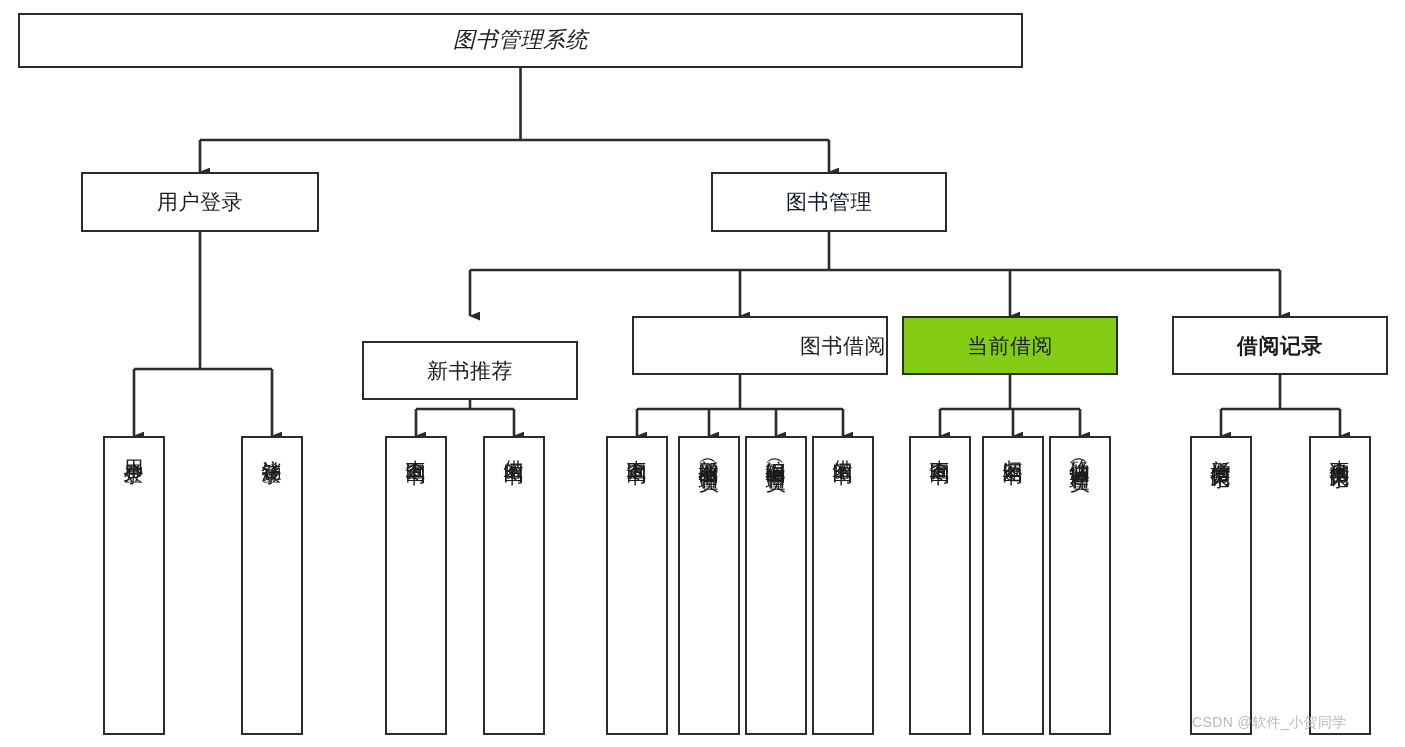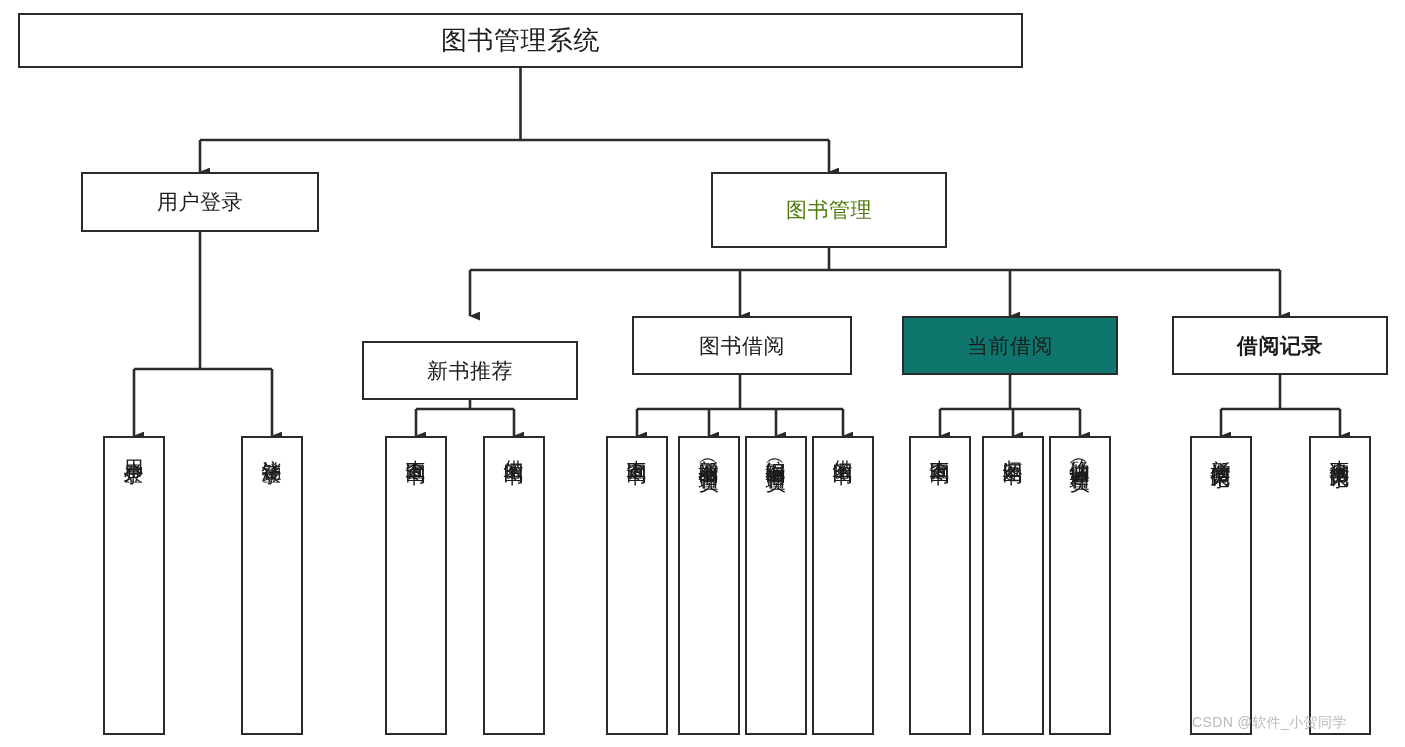--- a/index.html
+++ b/index.html
@@ -42,21 +42,22 @@
     text-align: center;
     line-height: 1.12;
     letter-spacing: 0.5px;
     white-space: nowrap;
   }
   
   .node.horiz .node-label {
     font-size: 21px;
   }
   .node.root .node-label {
-    font-size: 26px;
+    font-size: 22px;
+    font-style: italic;
   }
   
   .node.vert {
     align-items: flex-start;
     justify-content: center;
     padding-top: 6px;
   }
   .node.vert .node-label {
     writing-mode: vertical-rl;
     text-orientation: upright;
@@ -126,31 +127,31 @@
       </g>
   </svg>
 
   <div class="node horiz root" style="left: 18px; top: 13px; width: 1005px; height: 55px; border-color: rgb(43, 43, 43); background: rgb(255, 255, 255); color: rgb(27, 27, 27);">
     <span class="node-label">图书管理系统</span>
   </div>
 
   <div class="node horiz" style="left: 81px; top: 172px; width: 238px; height: 60px; border-color: rgb(43, 43, 43); background: rgb(255, 255, 255); color: rgb(27, 27, 27);">
     <span class="node-label">用户登录</span>
   </div>
-  <div class="node horiz" style="left: 711px; top: 172px; width: 236px; height: 76px; border-color: rgb(43, 43, 43); background: rgb(255, 255, 255); color: #4d7c0f;">
+  <div class="node horiz" style="left: 711px; top: 172px; width: 236px; height: 60px; border-color: rgb(43, 43, 43); background: rgb(255, 255, 255); color: #0f172a;">
     <span class="node-label">图书管理</span>
   </div>
 
   <div class="node horiz" style="left: 362px; top: 316px; width: 216px; height: 59px; border-color: rgb(43, 43, 43); background: rgb(255, 255, 255); color: rgb(27, 27, 27); margin-top: 25px;">
     <span class="node-label">新书推荐</span>
   </div>
-  <div class="node horiz" style="left: 632px; top: 316px; width: 220px; height: 59px; border-color: rgb(43, 43, 43); background: rgb(255, 255, 255); color: rgb(27, 27, 27);">
+  <div class="node horiz" style="left: 632px; top: 316px; width: 256px; height: 59px; border-color: rgb(43, 43, 43); background: rgb(255, 255, 255); color: rgb(27, 27, 27); justify-content: flex-end;">
     <span class="node-label">图书借阅</span>
   </div>
-  <div class="node horiz" style="left: 902px; top: 316px; width: 216px; height: 59px; border-color: rgb(43, 43, 43); background: #0f766e; color: rgb(27, 27, 27);">
+  <div class="node horiz" style="left: 902px; top: 316px; width: 216px; height: 59px; border-color: rgb(43, 43, 43); background: #84cc16; color: rgb(27, 27, 27);">
     <span class="node-label">当前借阅</span>
   </div>
   <div class="node horiz" style="left: 1172px; top: 316px; width: 216px; height: 59px; border-color: rgb(43, 43, 43); background: rgb(255, 255, 255); color: rgb(27, 27, 27); font-weight: bold;">
     <span class="node-label">借阅记录</span>
   </div>
 
   <div class="node vert" style="left: 103px; top: 436px; width: 62px; height: 299px; border-color: rgb(43, 43, 43); background: rgb(255, 255, 255); color: rgb(27, 27, 27);">
     <span class="node-label">用户登录</span>
   </div>
   <div class="node vert" style="left: 241px; top: 436px; width: 62px; height: 299px; border-color: rgb(43, 43, 43); background: rgb(255, 255, 255); color: rgb(27, 27, 27);">

